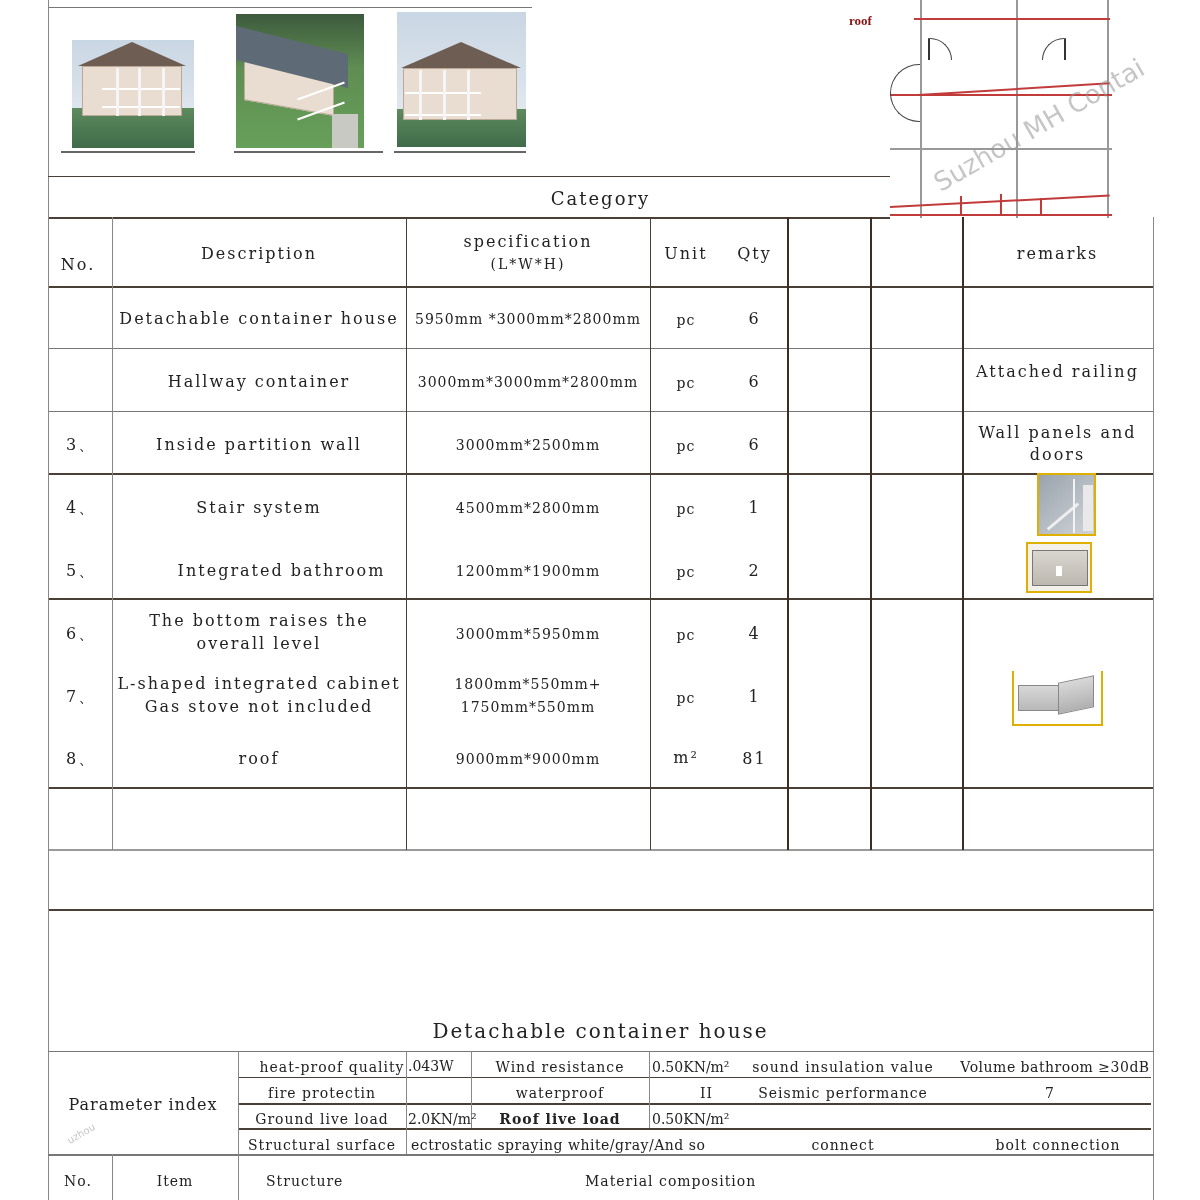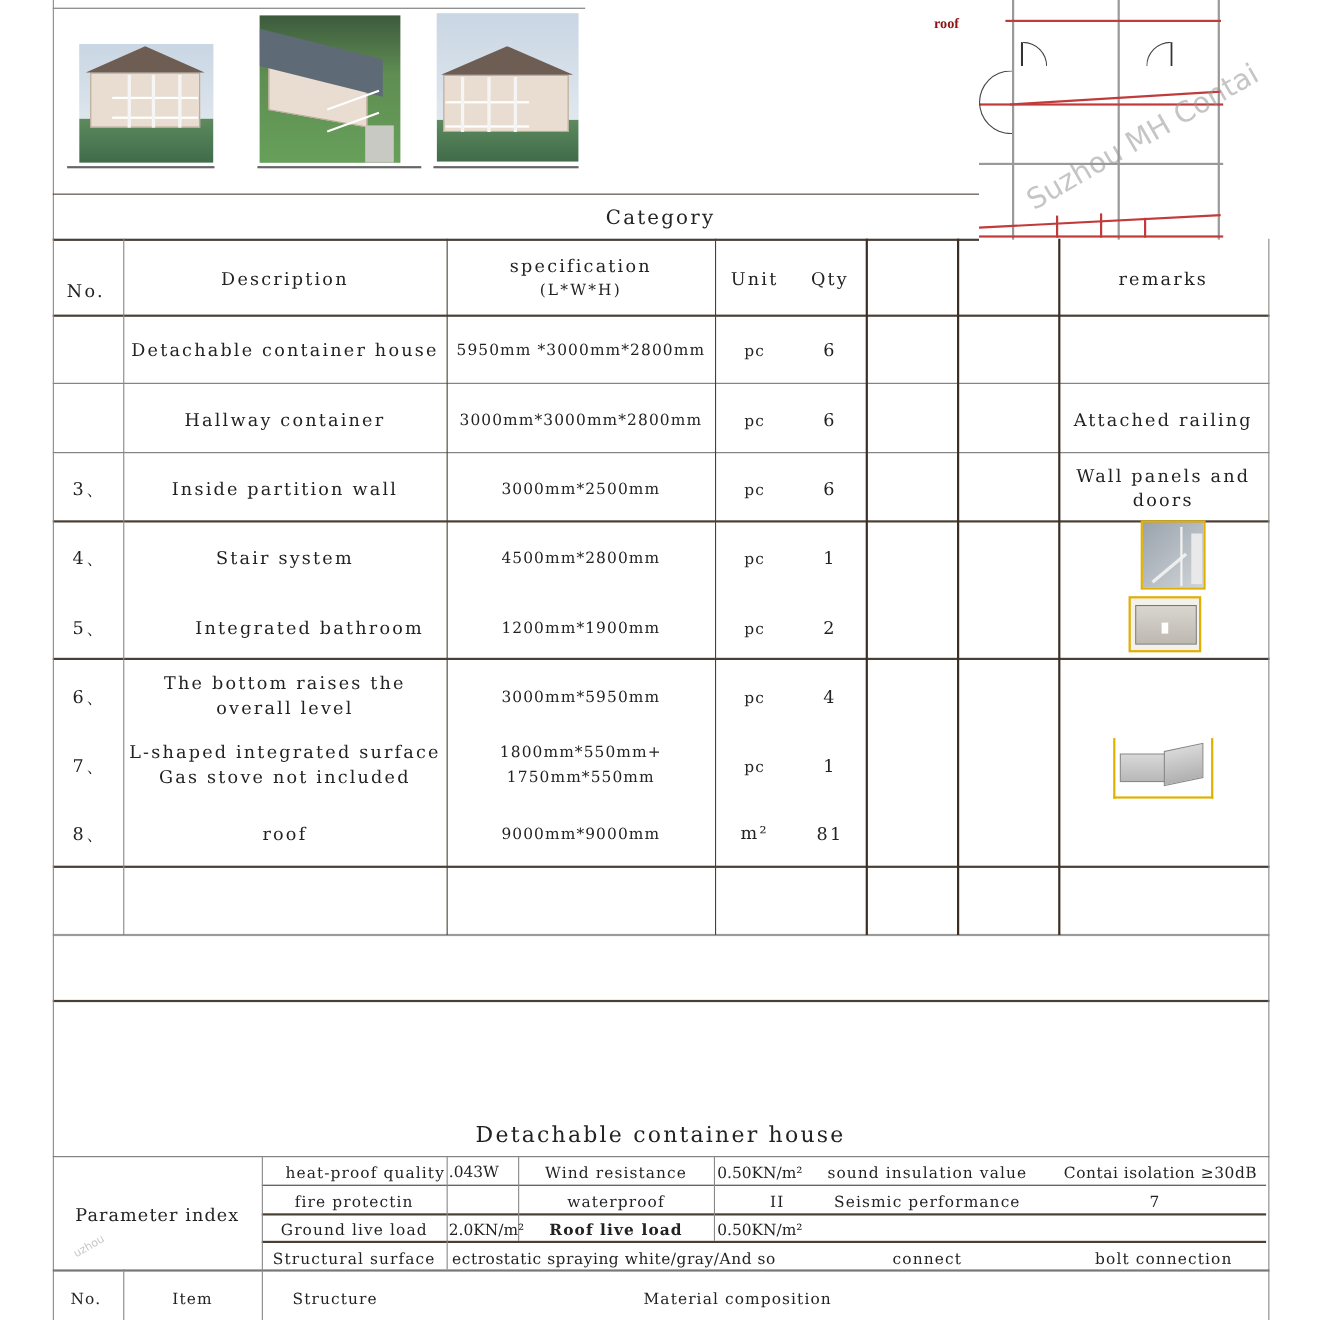--- a/index.html
+++ b/index.html
@@ -121,21 +121,21 @@
 
 <div class="txt" style="left:112px; top:308px; width:294px;">Detachable container house</div>
 <div class="txt small" style="left:406px; top:308px; width:244px;">5950mm *3000mm*2800mm</div>
 <div class="txt small" style="left:650px; top:309px; width:72px;">pc</div>
 <div class="txt" style="left:722px; top:308px; width:65px;">6</div>
 
 <div class="txt" style="left:112px; top:371px; width:294px;">Hallway container</div>
 <div class="txt small" style="left:406px; top:371px; width:244px;">3000mm*3000mm*2800mm</div>
 <div class="txt small" style="left:650px; top:372px; width:72px;">pc</div>
 <div class="txt" style="left:722px; top:371px; width:65px;">6</div>
-<div class="txt" style="left:962px; top:371px; width:191px;">Attached railing</div>
+<div class="txt" style="left:962px; top:361px; width:191px;">Attached railing</div>
 
 <div class="txt left" style="left:66px; top:434px;">3、</div>
 <div class="txt" style="left:112px; top:434px; width:294px;">Inside partition wall</div>
 <div class="txt small" style="left:406px; top:434px; width:244px;text-align:center;">3000mm*2500mm</div>
 <div class="txt small" style="left:650px; top:435px; width:72px;">pc</div>
 <div class="txt" style="left:722px; top:434px; width:65px;">6</div>
 <div class="txt" style="left:962px; top:422px; width:191px;">Wall panels and</div>
 <div class="txt" style="left:962px; top:444px; width:191px;">doors</div>
 
 <div class="txt left" style="left:66px; top:497px;">4、</div>
@@ -160,21 +160,21 @@
 </div>
 
 <div class="txt left" style="left:66px; top:623px;">6、</div>
 <div class="txt" style="left:112px; top:610px; width:294px;">The bottom raises the</div>
 <div class="txt" style="left:112px; top:633px; width:294px;">overall level</div>
 <div class="txt small" style="left:406px; top:623px; width:244px;">3000mm*5950mm</div>
 <div class="txt small" style="left:650px; top:624px; width:72px;">pc</div>
 <div class="txt" style="left:722px; top:623px; width:65px;">4</div>
 
 <div class="txt left" style="left:66px; top:686px;">7、</div>
-<div class="txt" style="left:112px; top:673px; width:294px;">L-shaped integrated surface</div>
+<div class="txt" style="left:112px; top:673px; width:294px;">L-shaped integrated cabinet</div>
 <div class="txt" style="left:112px; top:696px; width:294px;">Gas stove not included</div>
 <div class="txt small" style="left:406px; top:673px; width:244px;">1800mm*550mm+</div>
 <div class="txt small" style="left:406px; top:696px; width:244px;">1750mm*550mm</div>
 <div class="txt small" style="left:650px; top:687px; width:72px;">pc</div>
 <div class="txt" style="left:722px; top:686px; width:65px;">1</div>
 <div class="abs" style="left:1012px; top:671px; width:91px; height:55px; border-left:2px solid #e0b000; border-right:2px solid #e0b000; border-bottom:2px solid #e0b000; background:#fff;">
   <div class="abs" style="left:4px; top:14px; width:42px; height:26px; background:linear-gradient(#d8d8d8,#b8b8b8); border:1px solid #888;"></div>
   <div class="abs" style="left:44px; top:8px; width:36px; height:32px; background:linear-gradient(#d8d8d8,#b0b0b0); border:1px solid #888; transform:skewY(-12deg);"></div>
 </div>
 
@@ -198,21 +198,21 @@
 <div class="vl gray" style="left:112px; top:1154px; height:46px;"></div>
 
 <div class="txt" style="left:48px; top:1094px; width:190px; font-size:16px; letter-spacing:1px;">Parameter index</div>
 <div class="watermark" style="left:66px; top:1128px; font-size:10px;">uzhou</div>
 
 <div class="txt small" style="left:224px; top:1056px; width:168px;margin-left:24px;">heat-proof quality</div>
 <div class="txt small left" style="left:408px; top:1055px; letter-spacing:0;">.043W</div>
 <div class="txt small" style="left:471px; top:1056px; width:178px;">Wind resistance</div>
 <div class="txt small left" style="left:652px; top:1056px; letter-spacing:0;">0.50KN/m²</div>
 <div class="txt small" style="left:738px; top:1056px; width:210px;">sound insulation value</div>
-<div class="txt small" style="left:958px; top:1056px; width:194px; letter-spacing:0.5px;">Contai isolation ≥30dB</div>
+<div class="txt small" style="left:958px; top:1056px; width:194px; letter-spacing:0.5px;">Volume bathroom ≥30dB</div>
 
 <div class="txt small" style="left:238px; top:1082px; width:168px;">fire protectin</div>
 <div class="txt small" style="left:471px; top:1082px; width:178px;">waterproof</div>
 <div class="txt small left" style="left:700px; top:1082px;">II</div>
 <div class="txt small" style="left:738px; top:1082px; width:210px;">Seismic performance</div>
 <div class="txt small" style="left:958px; top:1082px; width:184px;">7</div>
 
 <div class="txt small" style="left:238px; top:1108px; width:168px;">Ground live load</div>
 <div class="txt small left" style="left:408px; top:1108px; letter-spacing:0;">2.0KN/m²</div>
 <div class="txt small" style="left:471px; top:1108px; width:178px;font-weight:bold;">Roof live load</div>

